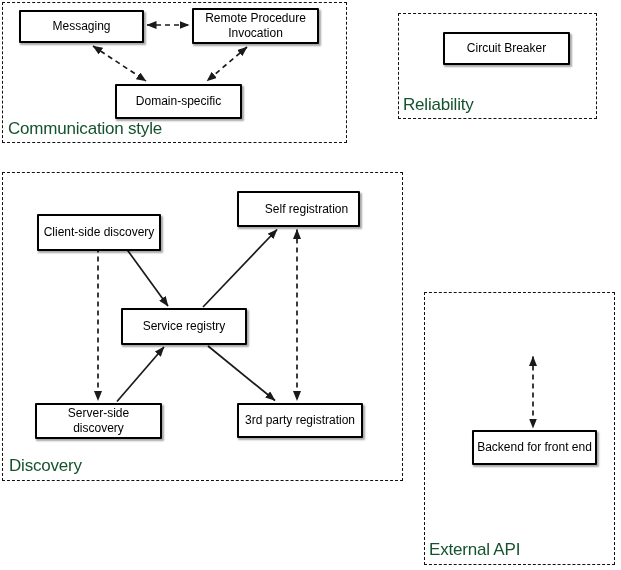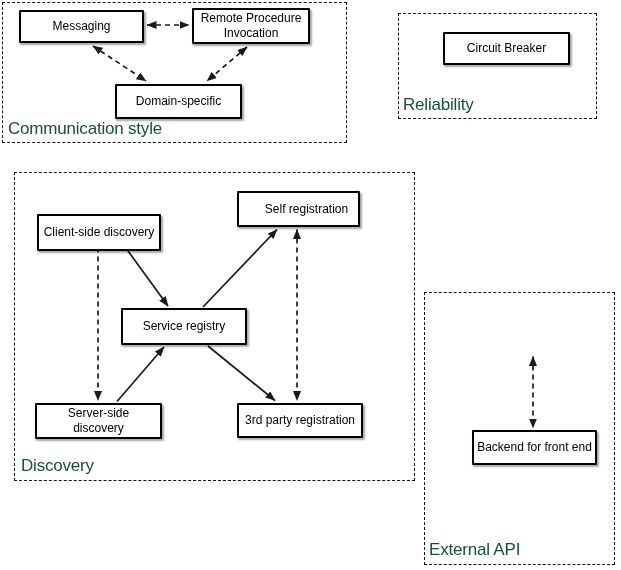--- a/index.html
+++ b/index.html
@@ -29,21 +29,21 @@
 <div class="canvas">
 
   <div class="group" style="left:2px;top:2px;width:343px;height:139px;">
     <div class="group-label" style="left:5px;bottom:3px;">Communication style</div>
   </div>
 
   <div class="group" style="left:398px;top:13px;width:197px;height:104px;">
     <div class="group-label" style="left:4px;bottom:3px;">Reliability</div>
   </div>
 
-  <div class="group" style="left:14px;top:172px;width:399px;height:307px;">
+  <div class="group" style="left:2px;top:172px;width:399px;height:307px;">
     <div class="group-label" style="left:6px;bottom:4px;">Discovery</div>
   </div>
 
   <div class="group" style="left:424px;top:292px;width:189px;height:271px;">
     <div class="group-label" style="left:4px;bottom:4px;">External API</div>
   </div>
 
   <svg class="edges" width="621" height="570" viewBox="0 0 621 570">
     <defs>
       <marker id="arr" viewBox="0 0 10 8" refX="9.5" refY="4" markerUnits="userSpaceOnUse" markerWidth="10" markerHeight="8" orient="auto-start-reverse">
@@ -62,21 +62,21 @@
     <line x1="208" y1="346" x2="275" y2="400.5" marker-end="url(#arr)"></line>
     <line class="dashed" x1="297" y1="229.5" x2="297" y2="400.5" marker-start="url(#arr)" marker-end="url(#arr)"></line>
 
     <line class="dashed" x1="533" y1="356.5" x2="533" y2="428" marker-start="url(#arr)" marker-end="url(#arr)"></line>
   </svg>
 
   <div class="node" style="left:19px;top:10px;width:125px;height:33px;">
     <span>Messaging</span>
   </div>
 
-  <div class="node" style="left:192px;top:8px;width:118px;height:36px;">
+  <div class="node" style="left:192px;top:8px;width:127px;height:36px;">
     <span>Remote Procedure Invocation</span>
   </div>
 
   <div class="node" style="left:115px;top:84px;width:127px;height:35px;">
     <span>Domain-specific</span>
   </div>
 
   <div class="node" style="left:443px;top:32px;width:127px;height:33px;">
     <span>Circuit Breaker</span>
   </div>

